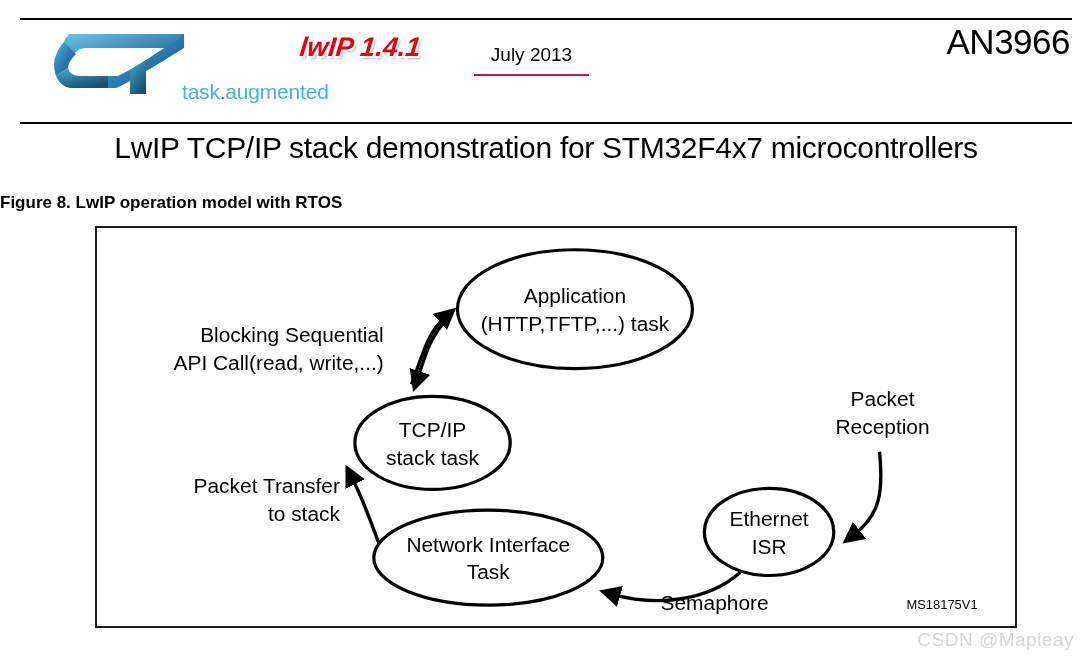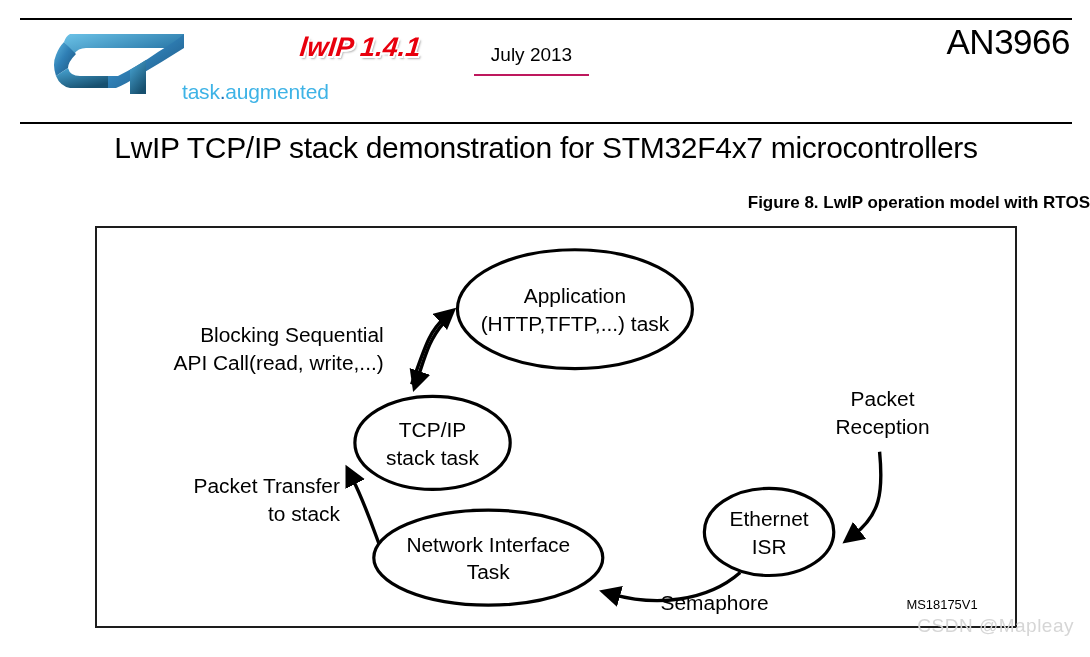--- a/index.html
+++ b/index.html
@@ -114,21 +114,21 @@
     letter-spacing: -0.3px;
     text-align: center;
     white-space: nowrap;
   }
 
   
   #figure-caption {
     position: absolute;
     left: 0; top: 193px;
     width: 1090px;
-    text-align: right;
+    text-align: left;
     font-size: 17px;
     font-weight: bold;
   }
   #figure-box {
     position: absolute;
     left: 95px; top: 226px;
     width: 922px; height: 402px;
     border: 2px solid #1d1d1d;
     background: #ffffff;
     box-sizing: border-box;
@@ -153,21 +153,21 @@
   }
   .edge-path {
     fill: none;
     stroke: #000000;
     stroke-width: 3.4;
   }
 
   
   #watermark {
     position: absolute;
-    right: 16px; bottom: 20px;
+    right: 16px; bottom: 6px;
     font-size: 19px;
     color: #d6d6d6;
     font-family: "Liberation Sans", sans-serif;
     letter-spacing: 0.5px;
   }
 </style>
 </head>
 <body>
 
 <div id="doc-header">

